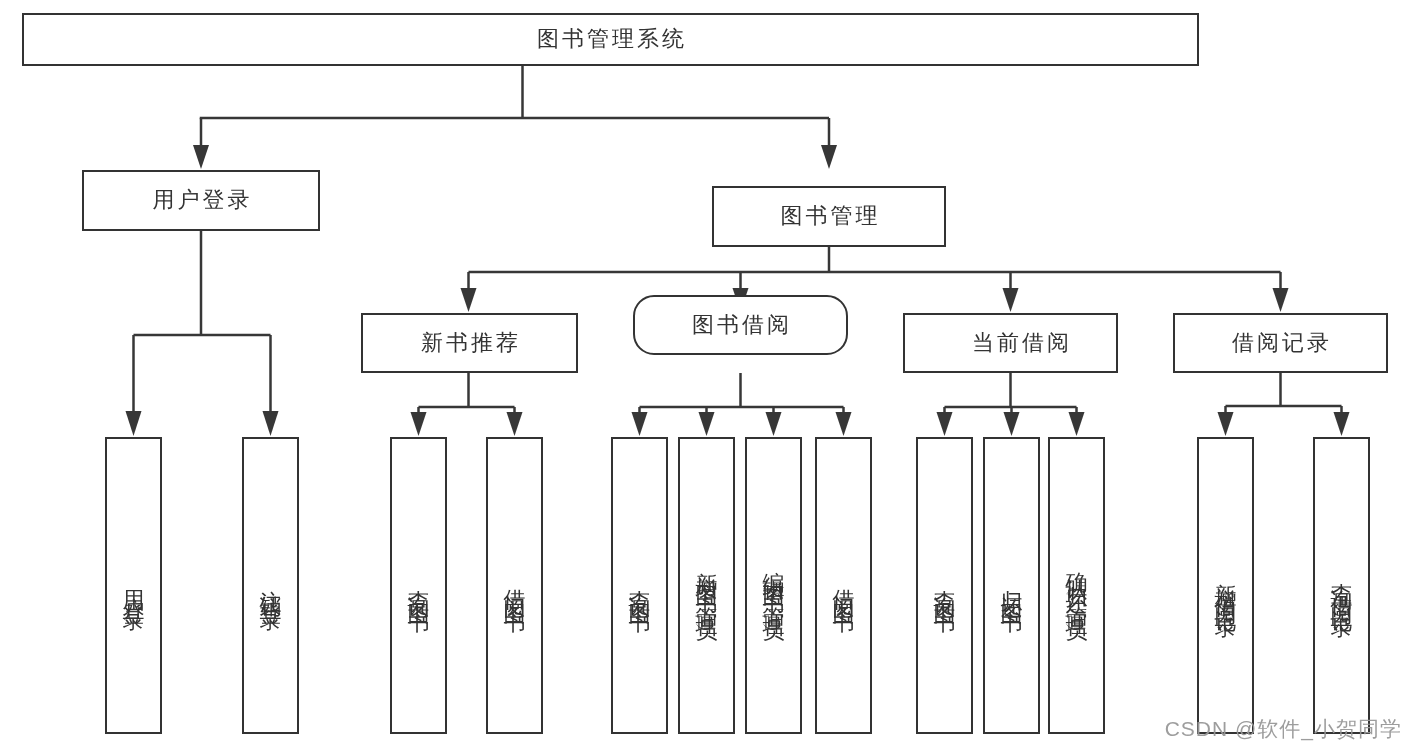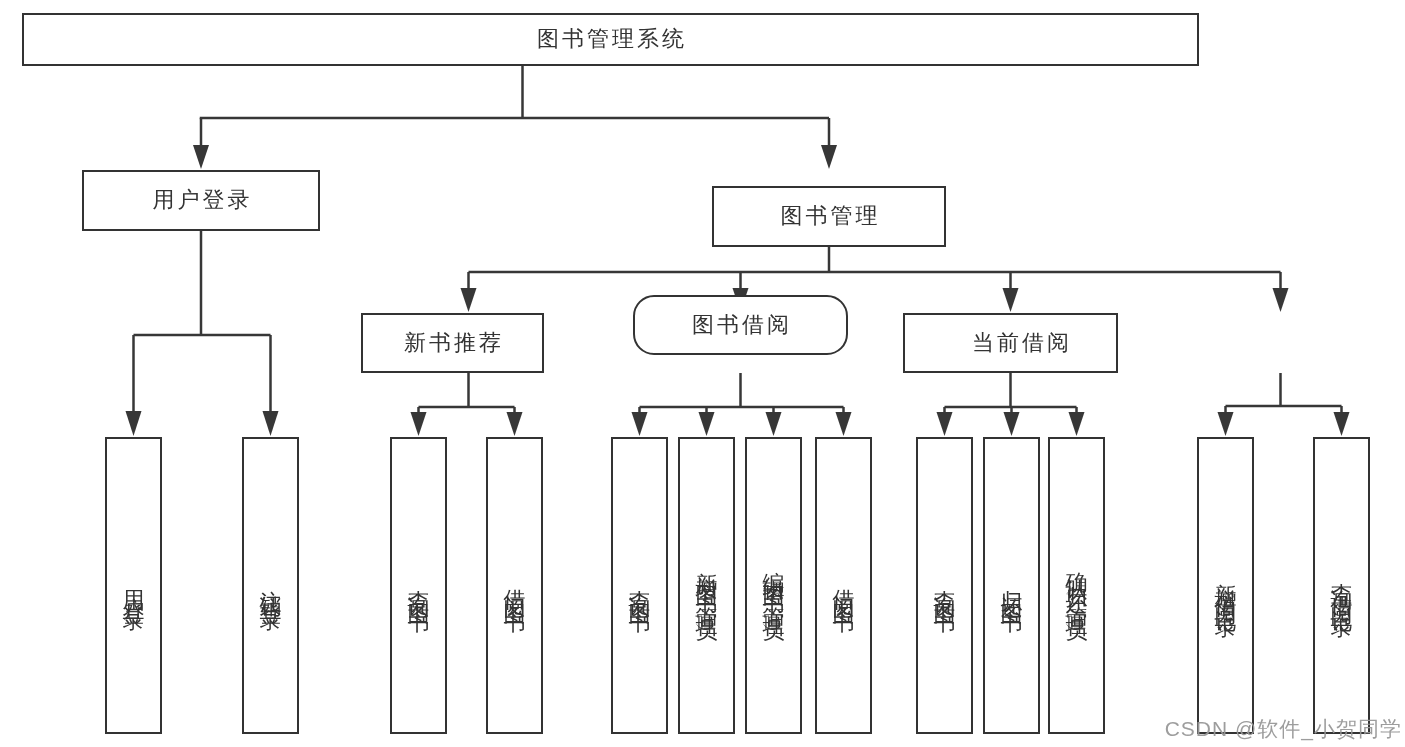--- a/index.html
+++ b/index.html
@@ -33,21 +33,21 @@
     font-size:22px;
     writing-mode:vertical-rl;
     letter-spacing:7px;
     line-height:1;
     top:437px;height:297px;width:57px;
   }
   
   #n-root{left:22px;top:13px;width:1177px;height:53px;}
   #n-user-login{left:82px;top:170px;width:238px;height:61px;}
   #n-book-mgmt{left:712px;top:186px;width:234px;height:61px;}
-  #n-new-book-rec{left:361px;top:313px;width:183px;height:60px;}
+  #n-new-book-rec{left:361px;top:313px;width:217px;height:60px;}
   #n-book-borrow{left:633px;top:295px;width:215px;height:60px;border-radius:21px;}
   #n-current-borrow{left:903px;top:313px;width:215px;height:60px;padding-left:20px;}
   #n-borrow-record{left:1173px;top:313px;width:215px;height:60px;}
   
   #n-login{left:105px;}
   #n-logout{left:242px;}
   #n-rec-query-book{left:390px;}
   #n-rec-borrow-book{left:486px;}
   #n-bb-query-book{left:611px;}
   #n-bb-add-book{left:678px;}
@@ -150,20 +150,21 @@
   </svg>
 
   <div class="node" id="n-root">图书管理系统</div>
 
   <div class="node" id="n-user-login">用户登录</div>
   <div class="node" id="n-book-mgmt">图书管理</div>
 
   <div class="node" id="n-new-book-rec">新书推荐</div>
   <div class="node" id="n-book-borrow">图书借阅</div>
   <div class="node" id="n-current-borrow">当前借阅</div>
+  <div class="node" id="n-borrow-record">借阅记录</div>
 
   <div class="vnode" id="n-login">用户登录</div>
   <div class="vnode" id="n-logout">注销登录</div>
 
   <div class="vnode" id="n-rec-query-book">查询图书</div>
   <div class="vnode" id="n-rec-borrow-book">借阅图书</div>
 
   <div class="vnode" id="n-bb-query-book">查询图书</div>
   <div class="vnode" id="n-bb-add-book">新增图书（管理员）</div>
   <div class="vnode" id="n-bb-edit-book">编辑图书（管理员）</div>

